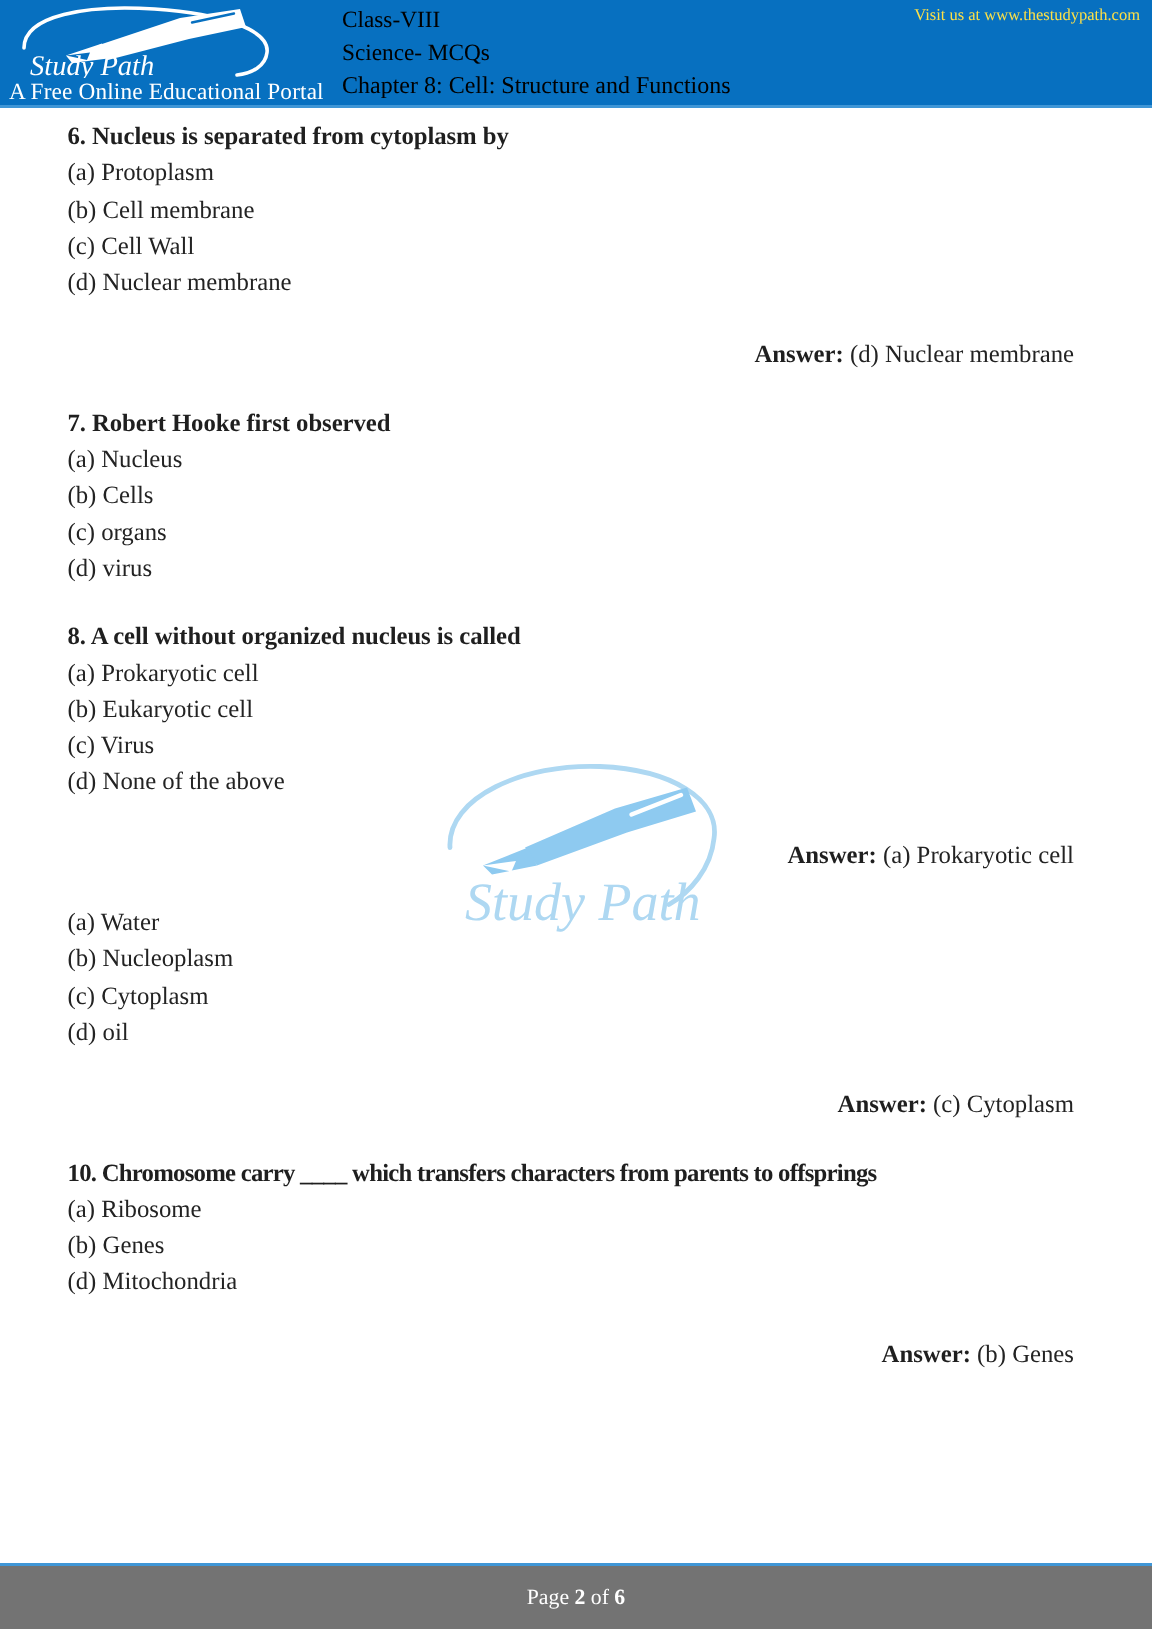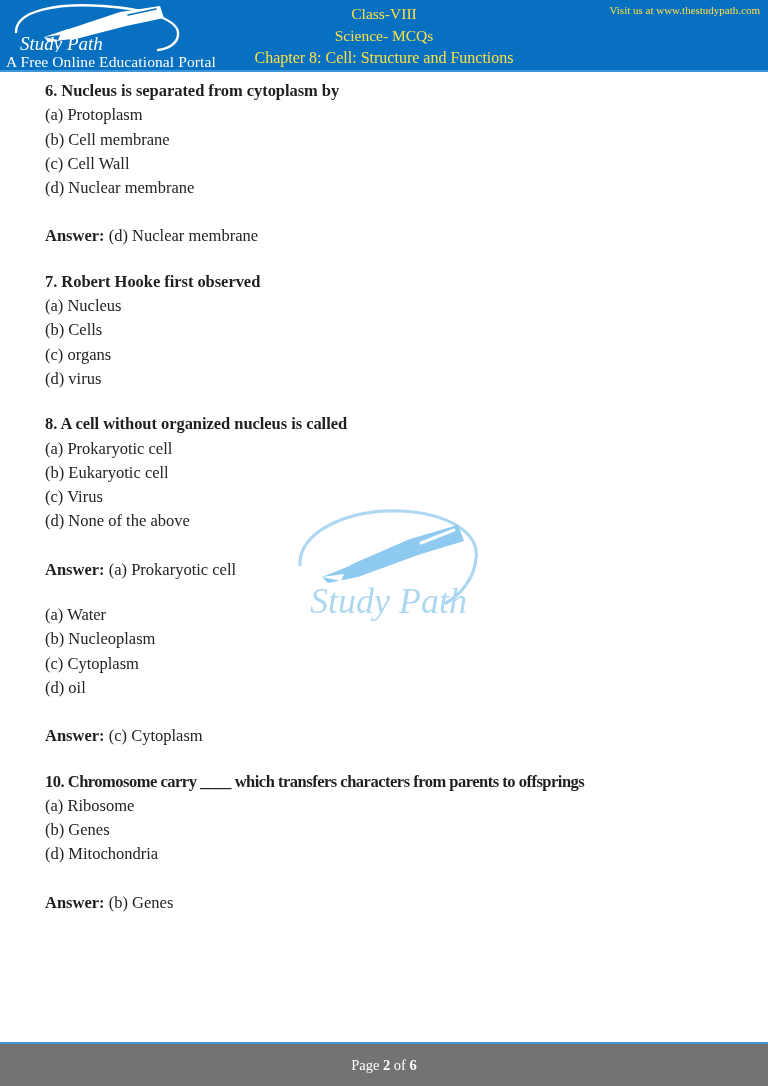--- a/index.html
+++ b/index.html
@@ -51,22 +51,22 @@
     letter-spacing: 0.1px;
     white-space: nowrap;
     text-align: center;
   }
 
   .header-center {
     position: absolute;
     left: 228px;
     top: 3px;
     width: 312px;
-    text-align: center;
-    color: #fde047;
+    text-align: left;
+    color: #000000;
   }
   .header-center .hline {
     font-family: "Liberation Serif", "DejaVu Serif", serif;
     font-size: 15.5px;
     line-height: 22px;
     white-space: nowrap;
   }
   .header-center .hline.chapter {
     font-size: 16px;
   }
@@ -110,20 +110,21 @@
     color: #232323;
     line-height: 24.3px;
     white-space: nowrap;
   }
   .ans {
     font-size: 16.5px;
     color: #232323;
     line-height: 24.3px;
     margin-top: 24px;
     white-space: nowrap;
+    text-align: right;
   }
   .ans .alabel {
     font-weight: bold;
     color: #1f1f1f;
   }
   .blank {
     letter-spacing: -0.5px;
   }
 
   

